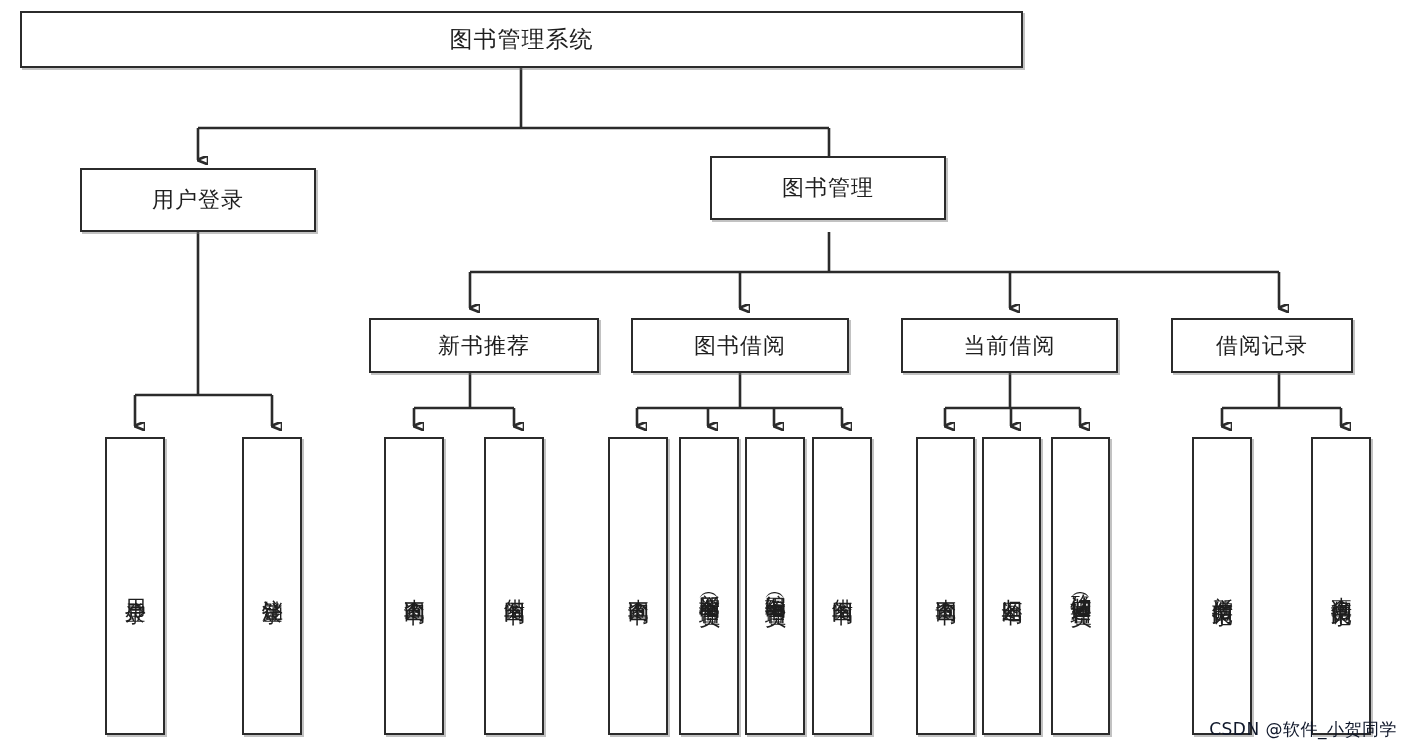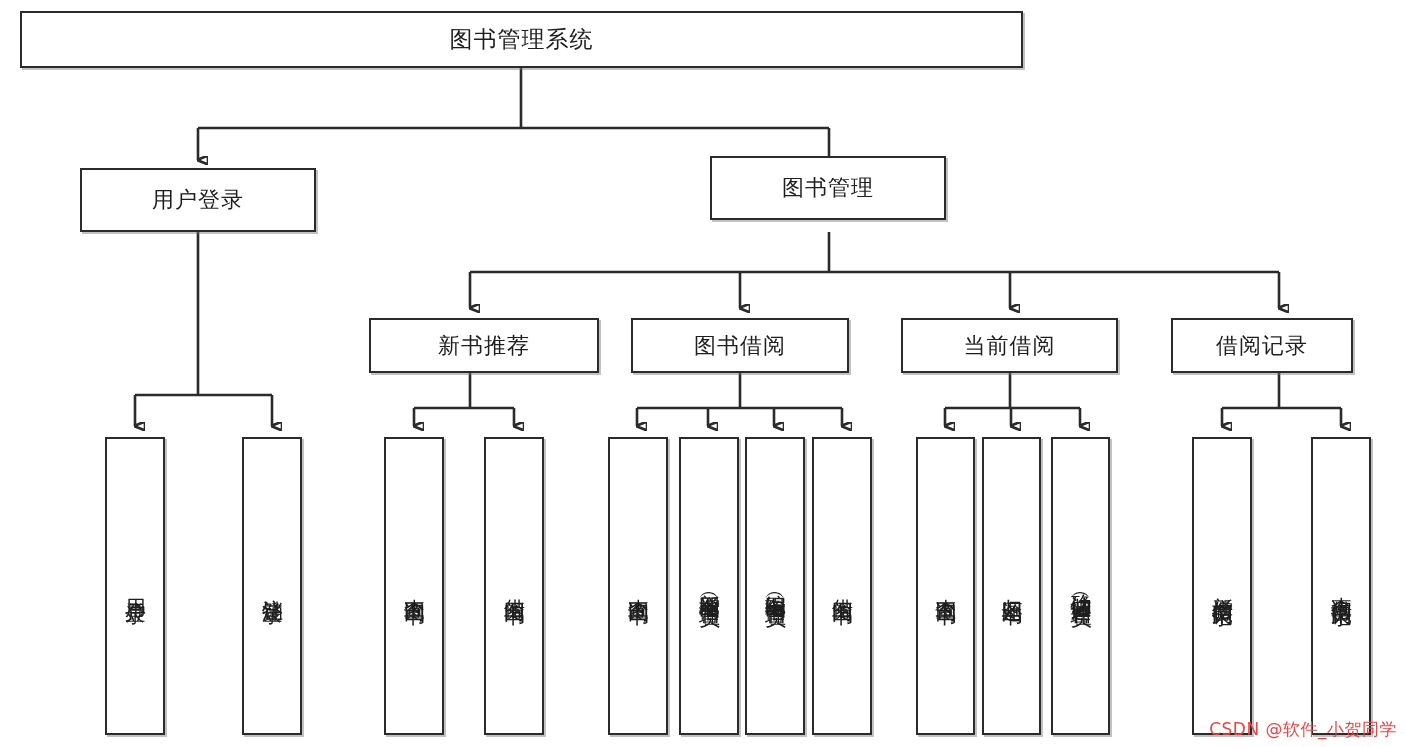--- a/index.html
+++ b/index.html
@@ -55,21 +55,21 @@
   svg#wires line, svg#wires path{
     stroke:#2b2b2b;
     stroke-width:2.6;
     fill:none;
   }
   .watermark{
     position:absolute;
     right:8px;
     bottom:6px;
     font-size:17px;
-    color:#ef4444;
+    color:#0f172a;
     letter-spacing:0.5px;
     white-space:nowrap;
     user-select:none;
   }
 </style>
 </head>
 <body>
 
 <div id="canvas">
 

